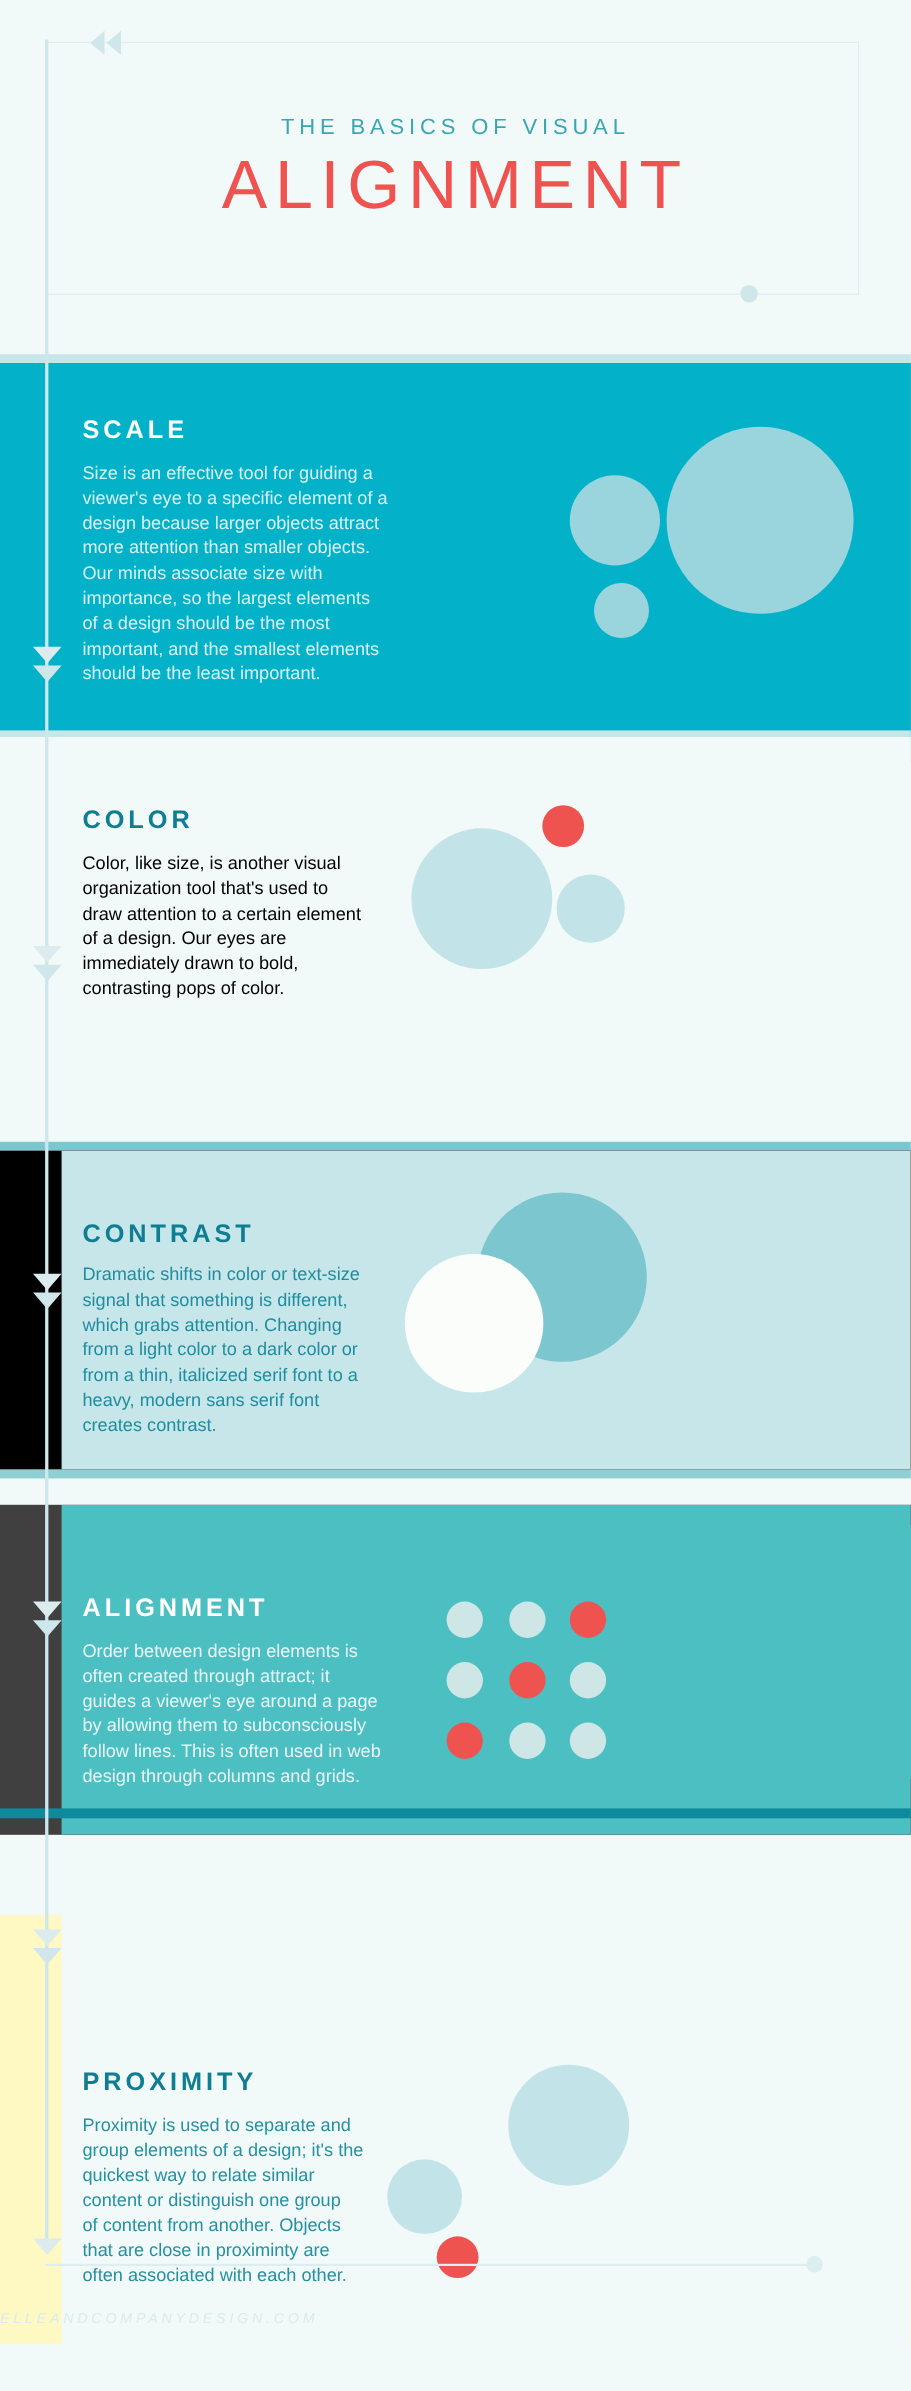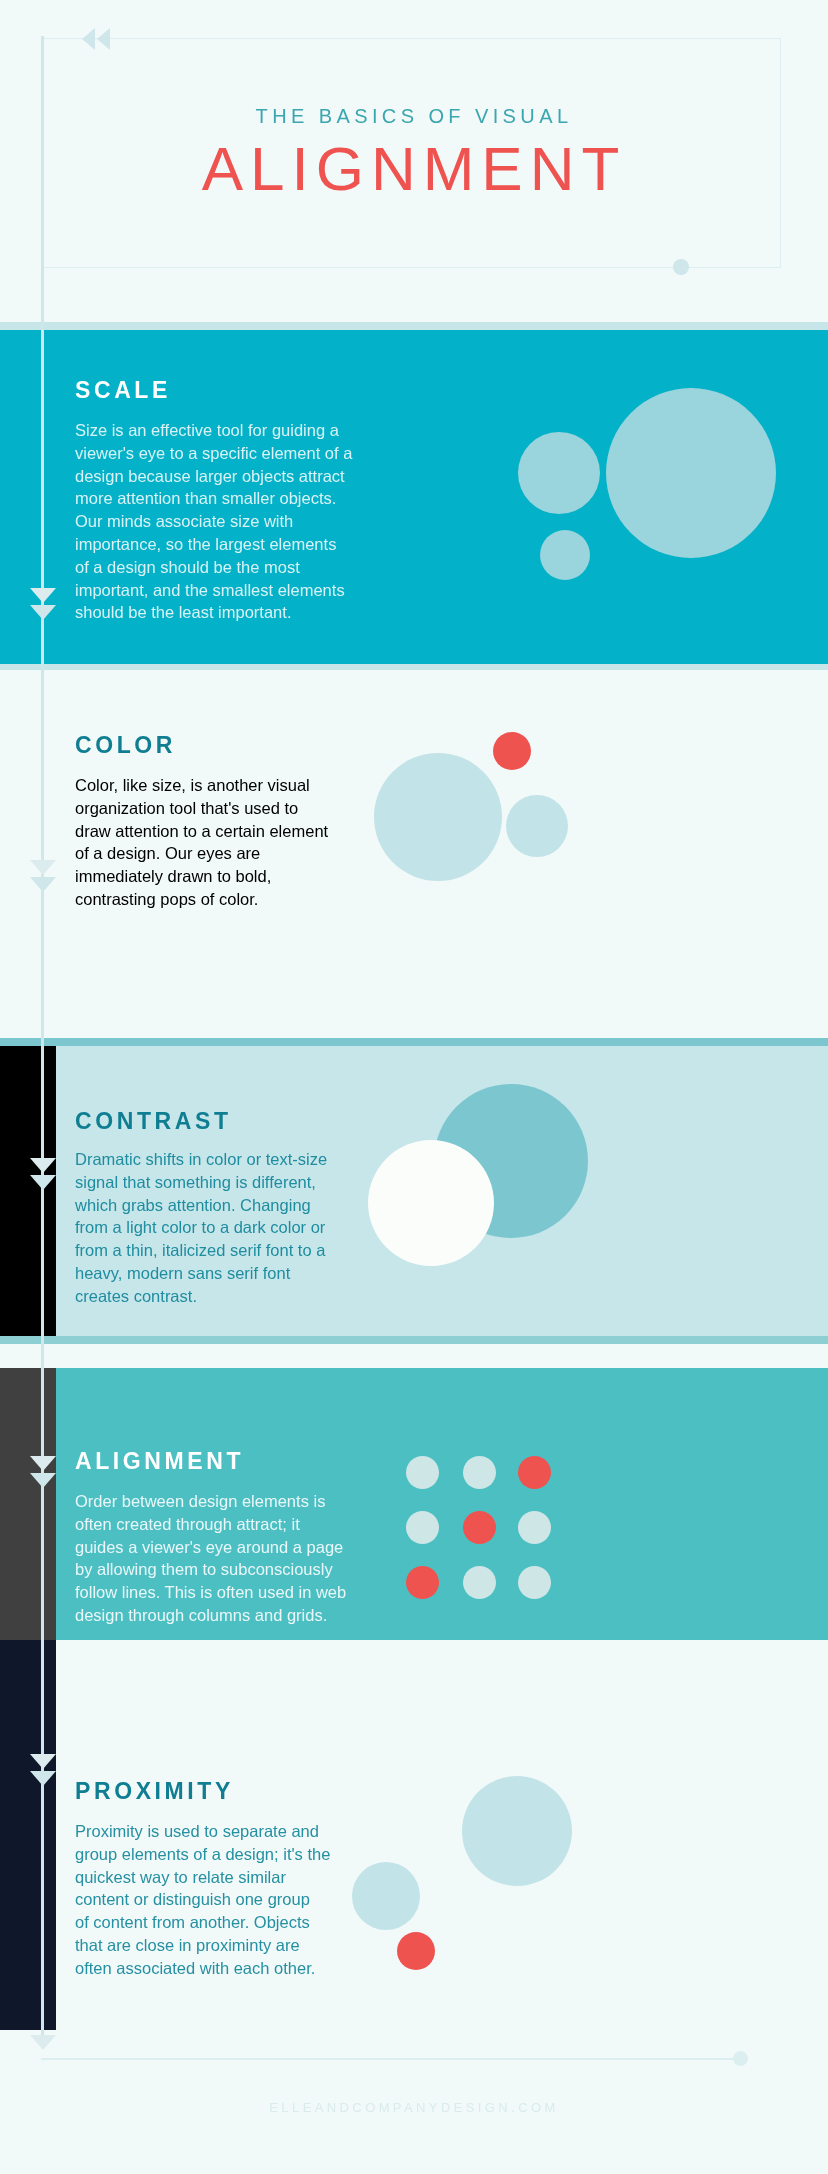--- a/index.html
+++ b/index.html
@@ -83,22 +83,22 @@
   .foot-arrow{
     position:absolute;left:30px;top:2035px;width:0;height:0;
     border-left:13px solid transparent;border-right:13px solid transparent;
     border-top:15px solid #dcecee;z-index:8;
   }
   .foot-dot{
     position:absolute;left:733px;top:2051px;width:15px;height:15px;
     border-radius:50%;background:#dbeef0;z-index:8;
   }
   .footer-text{
-    position:absolute;left:0;right:0;top:2100px;text-align:center;
-    font-size:13px;letter-spacing:3.4px;color:#d9ebeb;font-weight:400;
+    position:absolute;left:0;right:0;top:2100px;text-align:left;
+    font-size:13px;letter-spacing:3.4px;color:#d9ebeb;font-weight:400;font-style:italic;
   }
 </style>
 </head>
 <body>
 
 <div class="page">
 
   <div class="header">
     <div class="header-frame"></div>
     <div class="hdr-arrows">
@@ -192,21 +192,21 @@
     <div class="sec-title" style="left:75px;top:80px;color:#ffffff;">ALIGNMENT</div>
     <div class="sec-body" style="left:75px;top:122px;color:#eaf7f8;">Order between design elements is
 often created through attract; it
 guides a viewer's eye around a page
 by allowing them to subconsciously
 follow lines. This is often used in web
 design through columns and grids.</div>
   </div>
   <div class="divider" style="top:1644px;height:9px;background:#0e8a9c;"></div>
 
-  <div class="section" style="top:1640px;height:390px;background:#0f172a;">
+  <div class="section" style="top:1741px;height:390px;background:#fef9c3;">
     <div class="band" style="top:0;width:772px;height:390px;background:#f2f9f9;">
       <div class="circle" style="left:406px;top:136px;width:110px;height:110px;background:#c2e3e8;"></div>
       <div class="circle" style="left:296px;top:222px;width:68px;height:68px;background:#c2e3e8;"></div>
       <div class="circle" style="left:341px;top:292px;width:38px;height:38px;background:#ef5350;"></div>
     </div>
     <div class="sec-title" style="left:75px;top:138px;color:#0f7e92;">PROXIMITY</div>
     <div class="sec-body" style="left:75px;top:180px;color:#2490a2;">Proximity is used to separate and
 group elements of a design; it's the
 quickest way to relate similar
 content or distinguish one group

